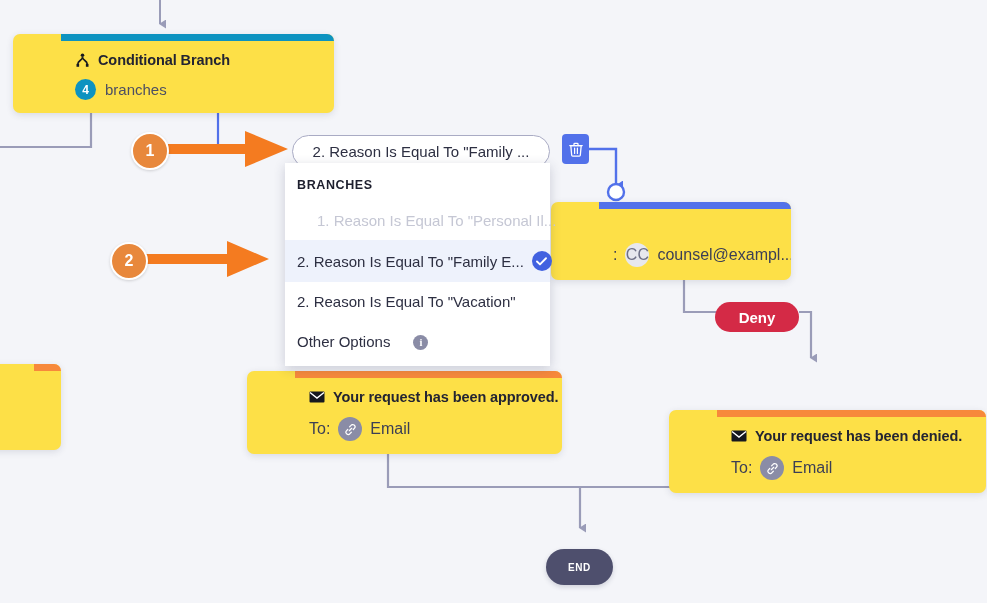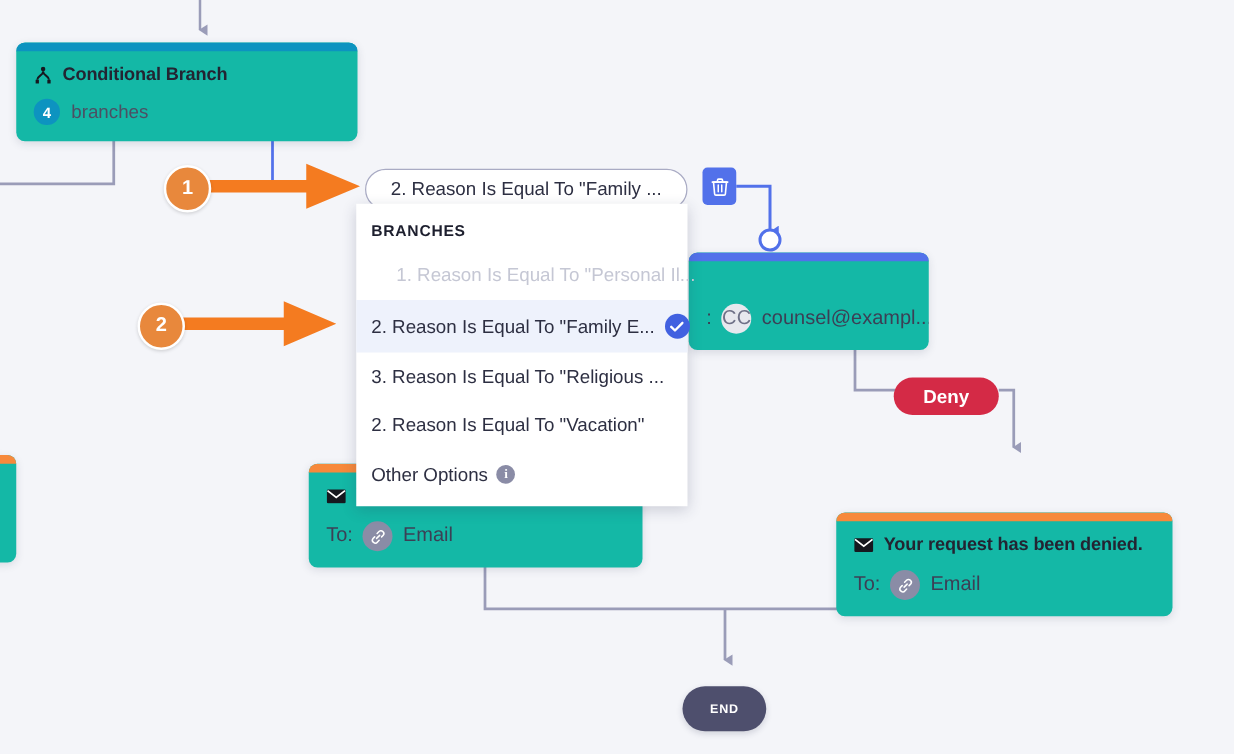--- a/index.html
+++ b/index.html
@@ -19,24 +19,25 @@
     position: absolute;
     left: 0; top: 0;
     width: 987px;
     height: 603px;
     pointer-events: none;
   }
 
   
   .node {
     position: absolute;
-    background: #14b8a6;
+    background: #fde047;
     border-radius: 7px;
     box-shadow: 0 2px 7px rgba(40,45,80,0.13);
     overflow: hidden;
+    padding-left: 48px;
   }
   .node-bar {
     height: 7px;
     width: 100%;
   }
   .node-body {
     padding: 11px 14px 13px 14px;
   }
   .node-title {
     display: flex;
@@ -159,22 +160,22 @@
     color: #ffffff;
     font-size: 12px;
     display: flex;
     align-items: center;
     justify-content: center;
     flex: none;
     margin-left: 8px;
   }
   .dd-other {
     display: flex;
-    align-items: flex-start;
-    gap: 7px;
+    align-items: flex-end;
+    gap: 23px;
     padding: 12px 12px 10px 12px;
     font-size: 15px;
     color: #2d2f42;
   }
   .info-icon {
     width: 15px; height: 15px;
     border-radius: 50%;
     background: #8a8ca6;
     color: #ffffff;
     font-size: 10.5px;
@@ -407,23 +408,20 @@
 
     <div class="dd-item selected">
       <span>2. Reason Is Equal To "Family E...</span>
       <span class="dd-check">
         <svg width="11" height="9" viewBox="0 0 12 10" xmlns="http://www.w3.org/2000/svg">
           <path d="M1 5 L4.3 8.2 L11 1.4" stroke="#ffffff" stroke-width="2.1" fill="none" stroke-linecap="round" stroke-linejoin="round"></path>
         </svg>
       </span>
     </div>
 
-    <div class="dd-item">
-      <span>3. Reason Is Equal To "Religious ...</span>
-    </div>
 
     <div class="dd-item">
       <span>2. Reason Is Equal To "Vacation"</span>
     </div>
 
     <div class="dd-other">
       <span>Other Options</span>
       <span class="info-icon">i</span>
     </div>
   </div>

